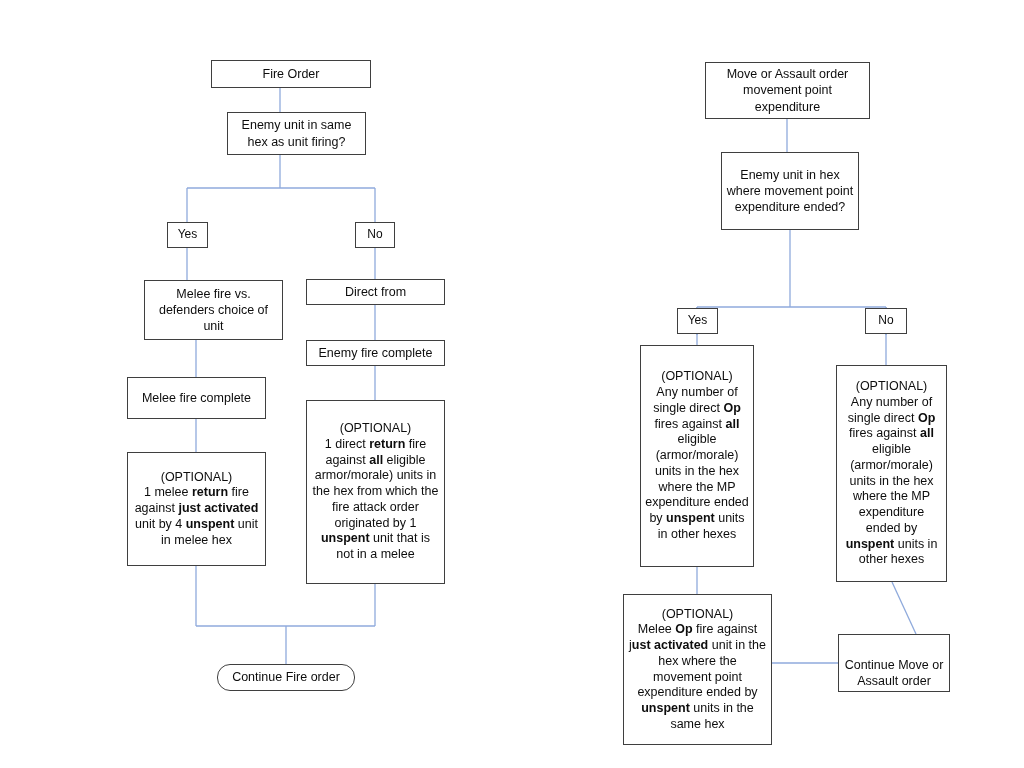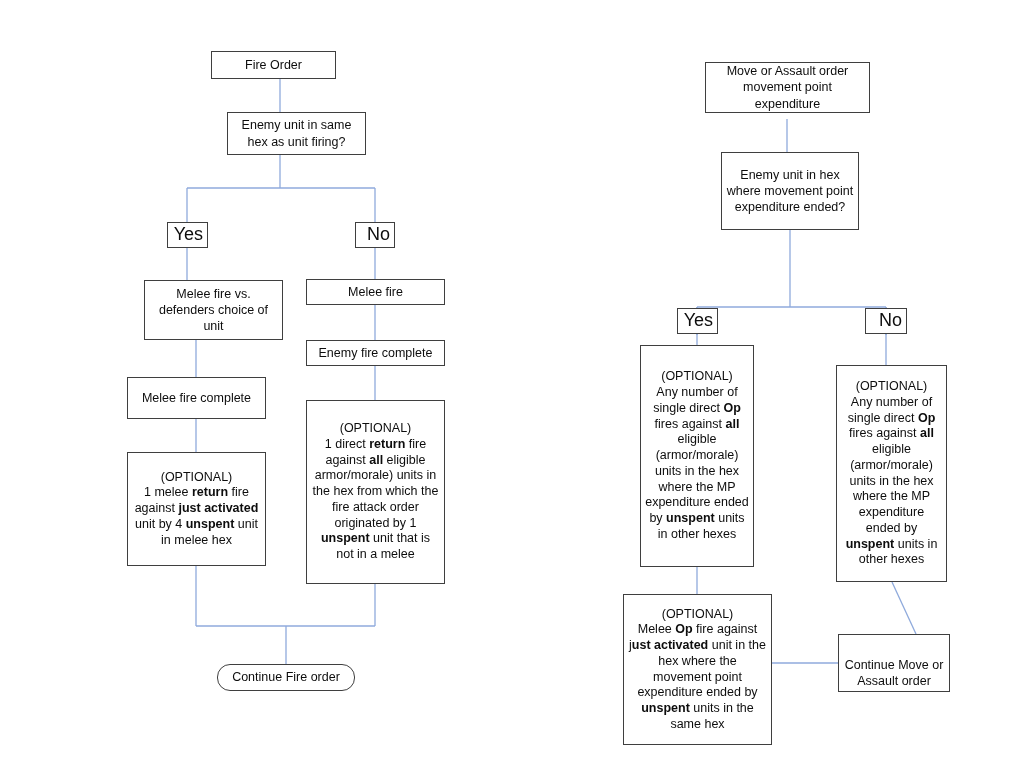--- a/index.html
+++ b/index.html
@@ -41,22 +41,21 @@
     color: #0d0d0d;
     padding: 2px 4px;
     z-index: 2;
   }
   .node .txt {
     display: block;
     width: 100%;
   }
   .node b { font-weight: bold; }
   .small-label {
-    font-size: 18px;
-    text-align: right;
+    font-size: 12px;
   }
   .node.tight { line-height: 1.26; }
 </style>
 </head>
 <body>
 
 <div id="canvas">
 
   <svg class="connectors" viewBox="0 0 1024 768">
     <g stroke="#8faadc" stroke-width="1.3" fill="none">
@@ -85,42 +84,42 @@
       <line x1="697" y1="307" x2="697" y2="335"></line>
       <line x1="886" y1="307" x2="886" y2="335"></line>
       <line x1="697" y1="334" x2="697" y2="345"></line>
       <line x1="886" y1="334" x2="886" y2="365"></line>
       <line x1="697" y1="567" x2="697" y2="594"></line>
       <line x1="892" y1="582" x2="916" y2="634"></line>
       <line x1="772" y1="663" x2="838" y2="663"></line>
     </g>
   </svg>
 
-  <div class="node" style="left:211px; top:51px; width:125px; height:28px;">
+  <div class="node" style="left:211px; top:60px; width:160px; height:28px;">
     <span class="txt">Fire Order</span>
   </div>
 
   <div class="node" style="left:211px; top:112px; width:139px; height:43px;margin-left:16px;">
     <span class="txt">Enemy unit in same hex as unit  firing?</span>
   </div>
 
   <div class="node small-label" style="left:167px; top:222px; width:41px; height:26px;">
     <span class="txt">Yes</span>
   </div>
 
   <div class="node small-label" style="left:355px; top:222px; width:40px; height:26px;">
     <span class="txt">No</span>
   </div>
 
   <div class="node" style="left:144px; top:280px; width:139px; height:60px;">
     <span class="txt">Melee fire vs. defenders choice of unit</span>
   </div>
 
   <div class="node" style="left:306px; top:279px; width:139px; height:26px;">
-    <span class="txt">Melee fire</span>
+    <span class="txt">Direct from</span>
   </div>
 
   <div class="node" style="left:127px; top:377px; width:139px; height:42px;text-align:center;">
     <span class="txt">Melee fire complete</span>
   </div>
 
   <div class="node" style="left:306px; top:340px; width:139px; height:26px;">
     <span class="txt">Enemy fire complete</span>
   </div>
 
@@ -135,21 +134,21 @@
     <span class="txt">
       <span>(OPTIONAL)</span><br>
       <span>1 direct  </span><b>return</b><span> fire against  </span><b>all</b><span> eligible armor/morale) units in the hex from which the fire attack order originated by 1 </span><b>unspent</b><span> unit that is not in  a melee</span>
     </span>
   </div>
 
   <div class="node" style="left:217px; top:664px; width:138px; height:27px;border-radius:13px;">
     <span class="txt">Continue Fire order</span>
   </div>
 
-  <div class="node" style="left:705px; top:62px; width:165px; height:51px;">
+  <div class="node" style="left:705px; top:62px; width:165px; height:57px;">
     <span class="txt">Move or Assault  order movement point expenditure</span>
   </div>
 
   <div class="node" style="left:721px; top:152px; width:138px; height:78px;">
     <span class="txt">Enemy unit  in hex where movement point expenditure ended?</span>
   </div>
 
   <div class="node small-label" style="left:677px; top:308px; width:41px; height:26px;">
     <span class="txt">Yes</span>
   </div>

